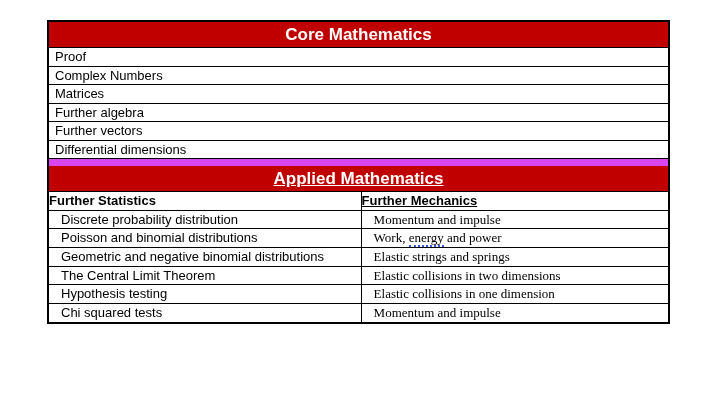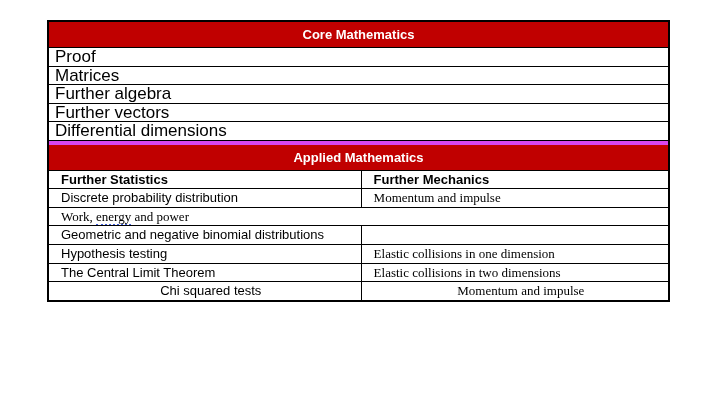--- a/index.html
+++ b/index.html
@@ -23,67 +23,69 @@
     top: 20px;
     width: 623px;
     border: 2px solid #000000;
     box-sizing: border-box;
     background: #ffffff;
   }
   .band {
     background: #c00000;
     color: #ffffff;
     font-weight: bold;
-    font-size: 13px;
+    font-size: 17px;
     text-align: center;
     height: 25px;
     line-height: 25px;
     border-bottom: 1px solid #000000;
   }
   .band.applied-band {
-    border-top: 4px solid #d946ef;
+    border-top: 7px solid #d946ef;
+    text-decoration: underline;
   }
   .core-row {
     height: 17.5px;
     line-height: 17.5px;
-    font-size: 17px;
+    font-size: 13px;
     color: #000000;
     padding-left: 6px;
     border-bottom: 1px solid #000000;
     white-space: nowrap;
     overflow: hidden;
   }
   .core-row:last-of-type { border-bottom: none; }
   .applied-header-row {
     display: flex;
     height: 17.5px;
     line-height: 17.5px;
     border-bottom: 1px solid #000000;
   }
   .applied-header-cell {
     width: 50.5%;
     box-sizing: border-box;
     font-size: 13px;
     font-weight: bold;
-    padding-left: 12px;
+    padding-left: 0;
     border-right: 1px solid #000000;
     white-space: nowrap;
     overflow: hidden;
   }
   .applied-header-cell.right {
     width: 49.5%;
     border-right: none;
+    text-decoration: underline;
   }
   .applied-row {
     display: flex;
     height: 17.7px;
     line-height: 17.7px;
     border-bottom: 1px solid #000000;
   }
-  .applied-row:last-child { border-bottom: none; text-align: center; }
+  .applied-row:last-child { border-bottom: none; }
   .applied-cell {
     width: 50.5%;
     box-sizing: border-box;
     font-size: 13px;
     padding-left: 12px;
     border-right: 1px solid #000000;
     white-space: nowrap;
     overflow: hidden;
   }
   .applied-cell.right {
@@ -98,53 +100,56 @@
 </style>
 </head>
 <body>
 
 <div class="page">
   <div class="curriculum-table">
 
     <div class="band">Core Mathematics</div>
 
     <div class="core-row">Proof</div>
+    <div class="core-row">Complex Numbers</div>
     <div class="core-row">Matrices</div>
     <div class="core-row">Further algebra</div>
     <div class="core-row">Further vectors</div>
     <div class="core-row">Differential dimensions</div>
 
     <div class="band applied-band">Applied Mathematics</div>
 
     <div class="applied-header-row">
       <div class="applied-header-cell">Further Statistics</div>
       <div class="applied-header-cell right">Further Mechanics</div>
     </div>
 
     <div class="applied-row">
       <div class="applied-cell">Discrete probability distribution</div>
       <div class="applied-cell right">Momentum and impulse</div>
     </div>
 
     <div class="applied-row">
+      <div class="applied-cell">Poisson and binomial distributions</div>
       <div class="applied-cell right"><span>Work, </span><span class="squiggle">energy</span><span> and power</span></div>
     </div>
 
     <div class="applied-row">
       <div class="applied-cell">Geometric and negative binomial distributions</div>
+      <div class="applied-cell right">Elastic strings and springs</div>
+    </div>
+
+    <div class="applied-row">
+      <div class="applied-cell">The Central Limit Theorem</div>
+      <div class="applied-cell right">Elastic collisions in two dimensions</div>
     </div>
 
     <div class="applied-row">
       <div class="applied-cell">Hypothesis testing</div>
       <div class="applied-cell right">Elastic collisions in one dimension</div>
-    </div>
-
-    <div class="applied-row">
-      <div class="applied-cell">The Central Limit Theorem</div>
-      <div class="applied-cell right">Elastic collisions in two dimensions</div>
     </div>
 
     <div class="applied-row">
       <div class="applied-cell">Chi squared tests</div>
       <div class="applied-cell right">Momentum and impulse</div>
     </div>
 
   </div>
 </div>
 

